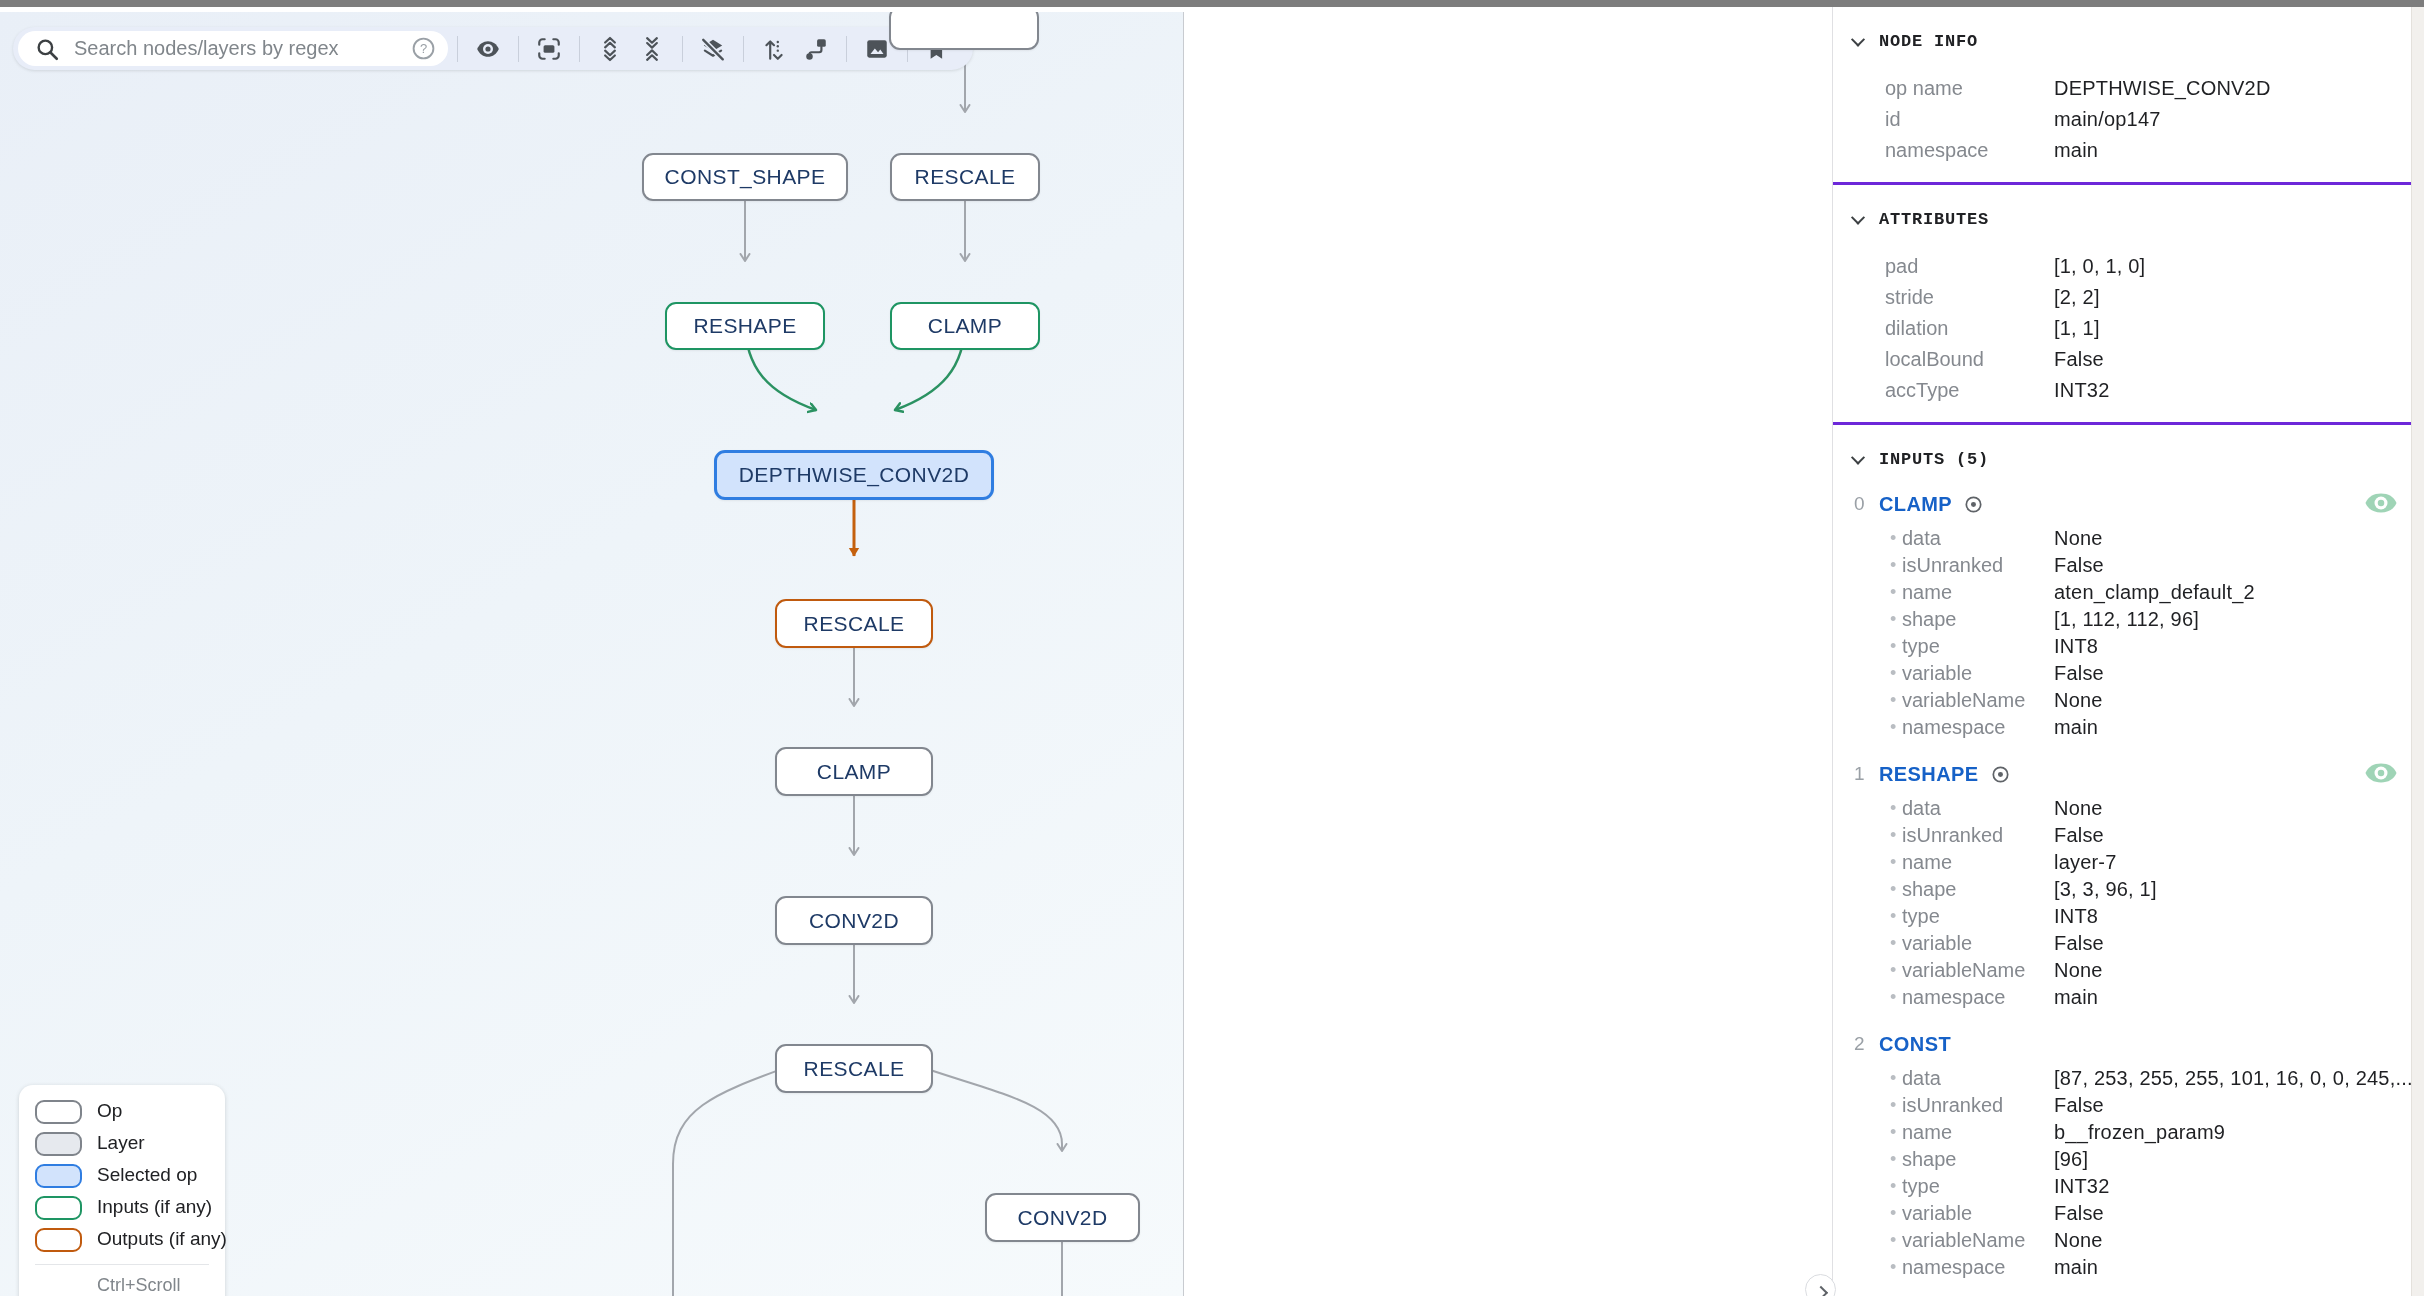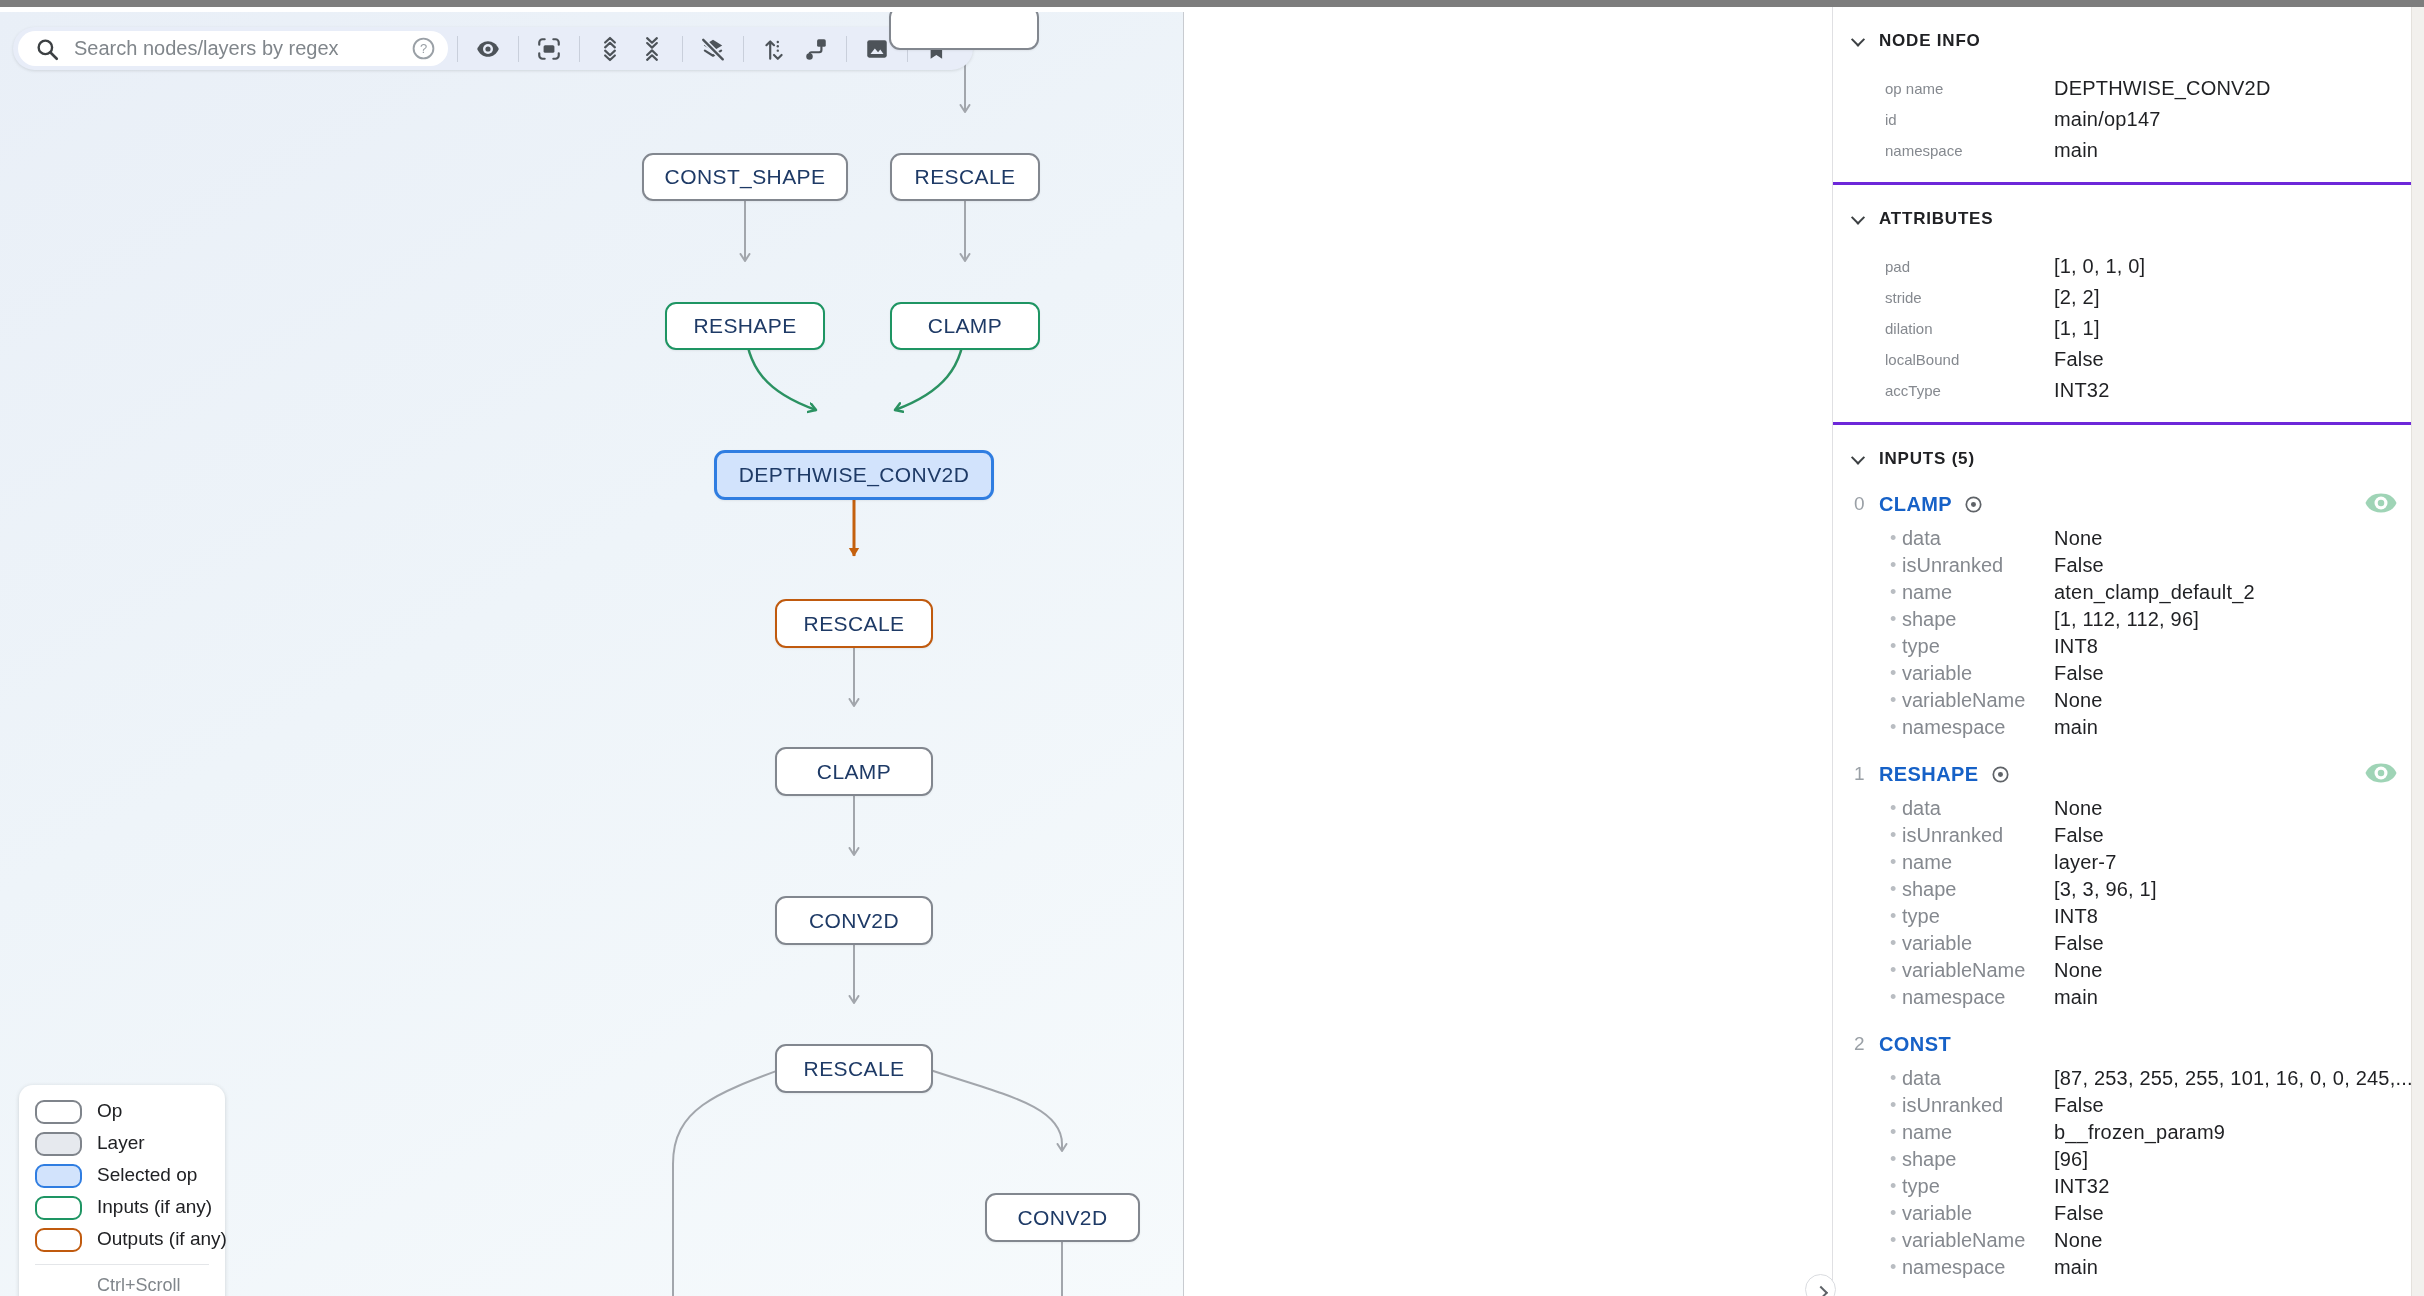--- a/index.html
+++ b/index.html
@@ -59,26 +59,26 @@
   .chev { width:10px; height:10px; border-right:2.4px solid #3c4043; border-bottom:2.4px solid #3c4043; }
   .chev.down { transform:rotate(45deg) translate(-1px,-1px); }
   .chev.right { transform:rotate(-45deg) translate(-2px,2px); border-color:#5f6368; }
 
   
   .panel { position:absolute; left:1832px; top:7px; width:592px; height:1289px; background:#fff;
     border-left:1px solid #e0e0e3; overflow:hidden; }
   .scroll-strip { position:absolute; right:0; top:0; bottom:0; width:13px; background:#f2f0ed; border-left:1px solid #e4e1dc; }
   .section { padding:20px 0 16px 0; }
   .section + .section { border-top:3px solid #6d28d9; }
-  .sec-head { display:flex; align-items:center; padding-left:20px; height:28px; cursor:pointer; }
+  .sec-head { display:flex; align-items:center; padding-left:20px; height:28px; cursor:pointer;font-family:Liberation Mono, monospace; }
   .sec-head .chev.down { margin-right:16px; }
   .sec-title { font-size:17px; font-weight:bold; color:#202124; letter-spacing:.8px; }
   .kv-rows { margin-top:18px; }
   .kv-row { display:flex; height:31px; align-items:center; }
-  .kv-row .k { margin-left:52px; width:169px; font-size:15px; color:#85898f; flex:none; }
+  .kv-row .k { margin-left:52px; width:169px; font-size:20px; color:#85898f; flex:none; }
   .kv-row .v { font-size:20px; color:#1f2023; letter-spacing:.2px; }
   .inp { margin-top:16px; position:relative; }
   .inp ~ .inp { margin-top:18px; }
   .inp-head { display:flex; align-items:center; height:30px; }
   .inp-head .idx { margin-left:21px; width:25px; font-size:19px; color:#9aa0a6; flex:none; }
   .op-link { font-size:20px; font-weight:bold; color:#1661c7; letter-spacing:.4px; cursor:pointer; }
   .loc-icon { margin-left:10px; display:flex; cursor:pointer; }
   .row-eye { position:absolute; right:26px; top:2px; cursor:pointer; }
   .f-rows { margin-top:6px; }
   .f-row { display:flex; height:27px; align-items:center; }

